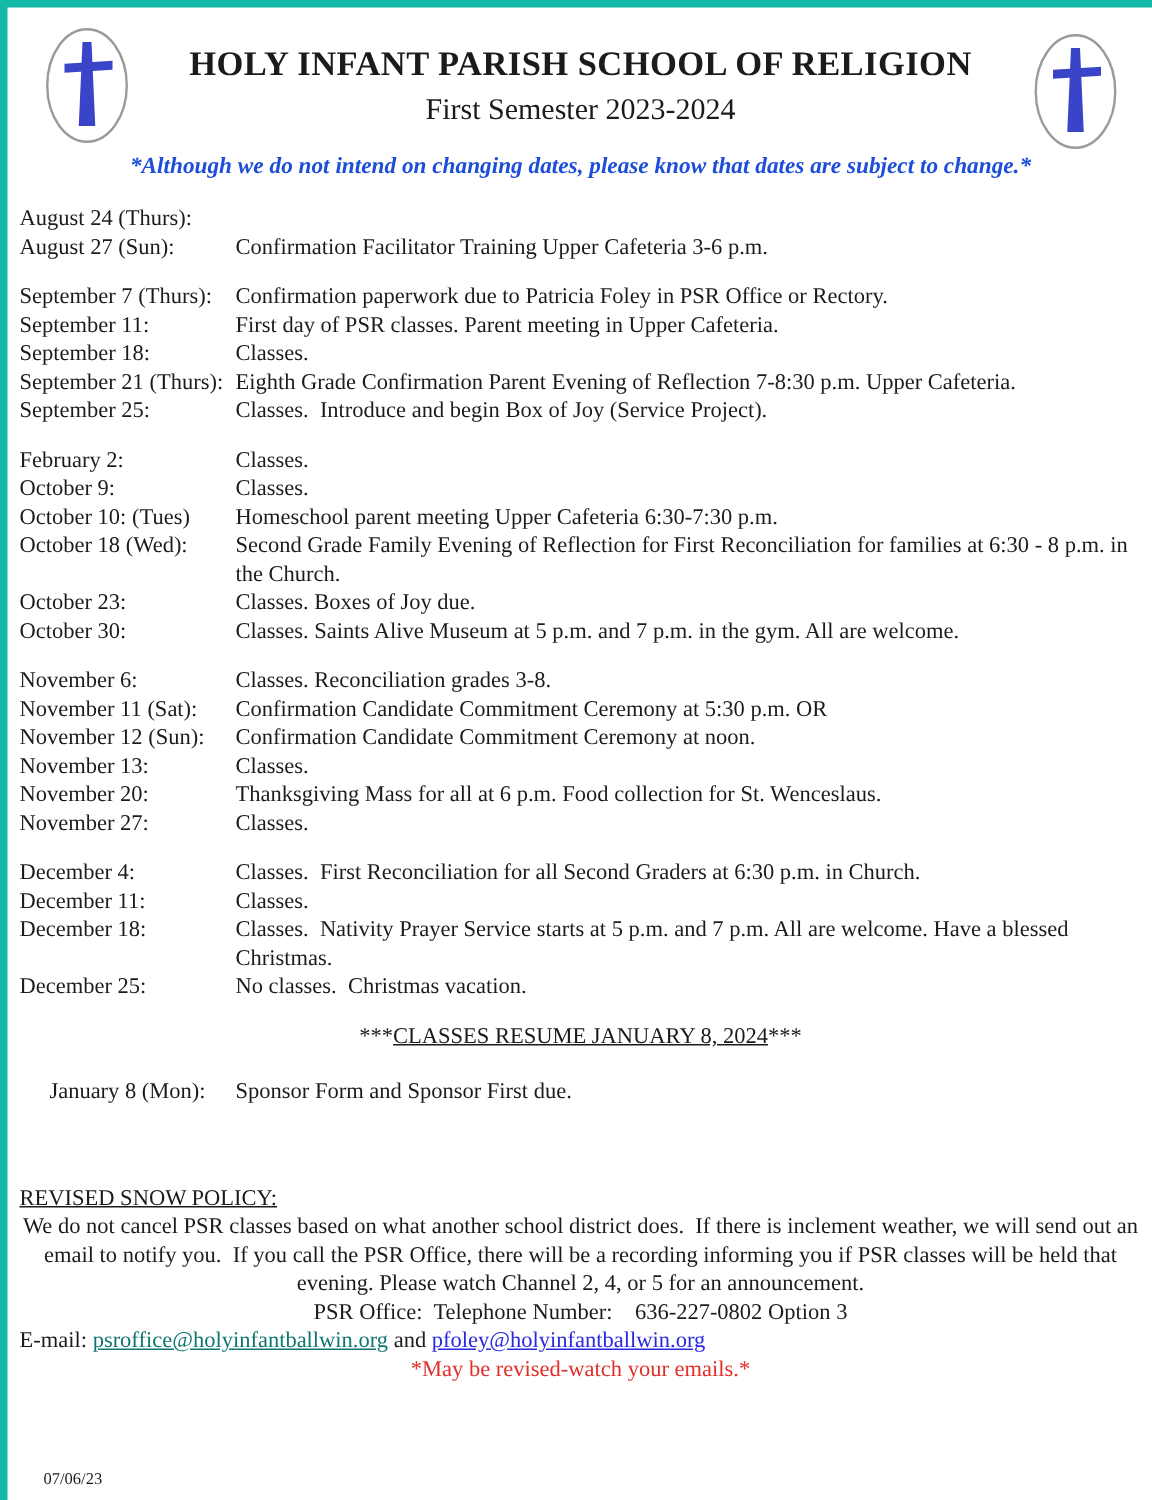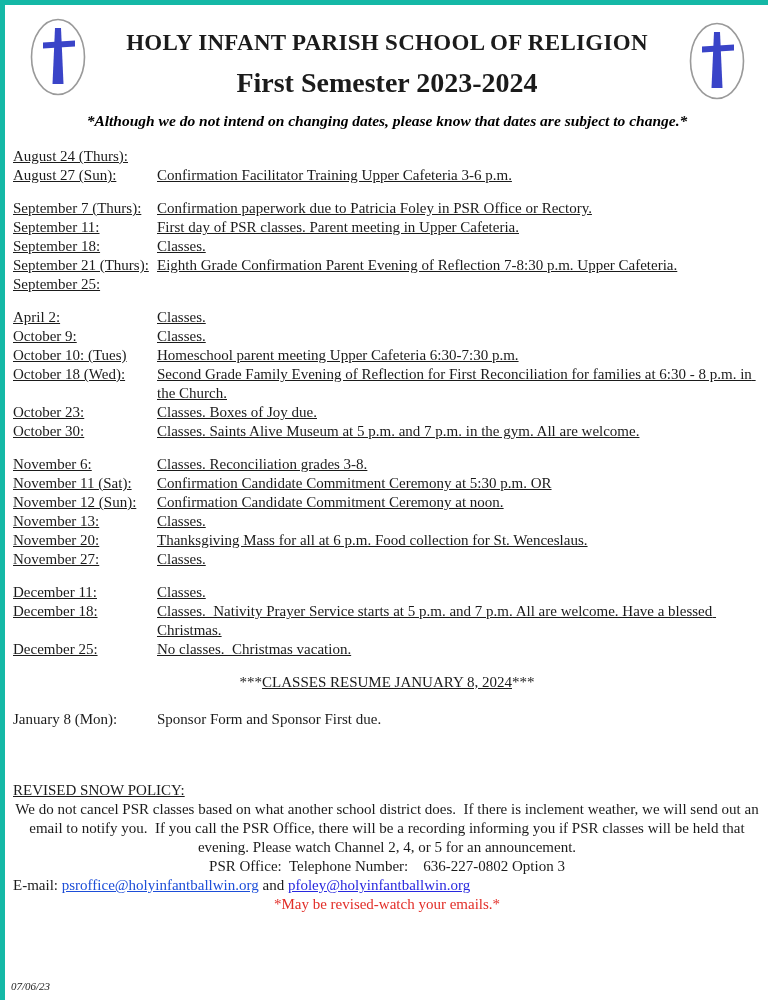--- a/index.html
+++ b/index.html
@@ -15,41 +15,41 @@
     overflow:hidden;
   }
   .header { position:relative; padding-top:24px; text-align:center; }
   .cross-badge { position:absolute; top:13px; width:56px; height:78px; }
   .cross-badge.left  { left:25px; }
   .cross-badge.right { left:684px; top:17px; }
   .title {
     margin:0 95px; font-size:23px; line-height:28px;
     font-weight:bold; letter-spacing:.3px;
   }
-  .subtitle { margin:14px 95px 0; font-size:28px; line-height:24px; font-weight:bold; }
+  .subtitle { margin:4px 95px 0; font-size:20px; line-height:24px; font-weight:normal; }
   .disclaimer {
     margin-top:17px; text-align:center;
     font-size:15.5px; font-weight:bold; font-style:italic;
   }
   .schedule { margin:17px 8px 0 8px; }
   .sched-group { margin-bottom:14px; }
-  .sched-row { display:flex; align-items:flex-start;text-decoration:underline; }
+  .sched-row { display:flex; align-items:flex-start; }
   .sched-date { flex:0 0 144px; white-space:nowrap; }
   .sched-desc { flex:1; white-space:pre-wrap; }
   .resume-line { text-align:center; margin-top:12px; }
   .resume-line .underlined { text-decoration:underline; }
   .january-row { margin:18px 8px 0 8px; display:flex; }
-  .january-row .sched-date { flex:0 0 144px; }
+  .january-row .sched-date { flex:0 0 144px;text-align:center; }
   .snow { margin:52px 8px 0 8px; }
   .snow-heading { text-decoration:underline; }
   .snow-body, .snow-phone { white-space:pre-wrap;text-align:center; }
   .email-line a { text-decoration:underline; }
   .footer-date {
-    position:absolute; left:6px; bottom:8px;
-    font-size:11px; line-height:13px;font-style:italic;
+    position:absolute; left:24px; bottom:8px;
+    font-size:11px; line-height:13px;
   }
 </style>
 </head>
 <body>
 
 <div class="page">
 
   <div class="header">
     <span class="cross-badge left">
       <svg width="56" height="78" viewBox="0 0 56 78">
@@ -60,21 +60,21 @@
     </span>
     <span class="cross-badge right">
       <svg width="56" height="78" viewBox="0 0 56 78">
         <ellipse cx="28" cy="39" rx="26.5" ry="37.5" fill="#ffffff" stroke="#9a9a9a" stroke-width="1.6"></ellipse>
         <polygon points="25,10 31,10 33.5,66 22.5,66" fill="#3a44c8"></polygon>
         <polygon points="13,24.5 45,22.5 45,28.5 13,30.5" fill="#3a44c8"></polygon>
       </svg>
     </span>
     <div class="title">HOLY INFANT PARISH SCHOOL OF RELIGION</div>
     <div class="subtitle">First Semester 2023-2024</div>
-    <div class="disclaimer" style="color:#000000;margin-top:16px;">*Although we do not intend on changing dates, please know that dates are subject to change.*</div>
+    <div class="disclaimer" style="color:#1d4ed8;margin-top:16px;">*Although we do not intend on changing dates, please know that dates are subject to change.*</div>
   </div>
 
   <div class="schedule">
       <div class="sched-group">
         <div class="sched-row">
           <span class="sched-date">August 24 (Thurs):</span>
         </div>
         <div class="sched-row">
           <span class="sched-date">August 27 (Sun):</span>
           <span class="sched-desc">Confirmation Facilitator Training Upper Cafeteria 3-6 p.m.</span>
@@ -92,25 +92,26 @@
         <div class="sched-row">
           <span class="sched-date">September 18:</span>
           <span class="sched-desc">Classes.</span>
         </div>
         <div class="sched-row">
           <span class="sched-date">September 21 (Thurs):</span>
           <span class="sched-desc">Eighth Grade Confirmation Parent Evening of Reflection 7-8:30 p.m. Upper Cafeteria.</span>
         </div>
         <div class="sched-row">
           <span class="sched-date">September 25:</span>
-        </div>
-      </div>
-      <div class="sched-group">
-        <div class="sched-row">
-          <span class="sched-date">April 2:</span>
+          <span class="sched-desc">Classes.  Introduce and begin Box of Joy (Service Project).</span>
+        </div>
+      </div>
+      <div class="sched-group">
+        <div class="sched-row">
+          <span class="sched-date">February 2:</span>
           <span class="sched-desc">Classes.</span>
         </div>
         <div class="sched-row">
           <span class="sched-date">October 9:</span>
           <span class="sched-desc">Classes.</span>
         </div>
         <div class="sched-row">
           <span class="sched-date">October 10: (Tues)</span>
           <span class="sched-desc">Homeschool parent meeting Upper Cafeteria 6:30-7:30 p.m.</span>
         </div>
@@ -147,20 +148,24 @@
         <div class="sched-row">
           <span class="sched-date">November 20:</span>
           <span class="sched-desc">Thanksgiving Mass for all at 6 p.m. Food collection for St. Wenceslaus.</span>
         </div>
         <div class="sched-row">
           <span class="sched-date">November 27:</span>
           <span class="sched-desc">Classes.</span>
         </div>
       </div>
       <div class="sched-group">
+        <div class="sched-row">
+          <span class="sched-date">December 4:</span>
+          <span class="sched-desc">Classes.  First Reconciliation for all Second Graders at 6:30 p.m. in Church.</span>
+        </div>
         <div class="sched-row">
           <span class="sched-date">December 11:</span>
           <span class="sched-desc">Classes.</span>
         </div>
         <div class="sched-row">
           <span class="sched-date">December 18:</span>
           <span class="sched-desc">Classes.  Nativity Prayer Service starts at 5 p.m. and 7 p.m. All are welcome. Have a blessed Christmas.</span>
         </div>
         <div class="sched-row">
           <span class="sched-date">December 25:</span>
@@ -176,20 +181,20 @@
   <div class="january-row">
     <span class="sched-date">January 8 (Mon):</span>
     <span class="sched-desc">Sponsor Form and Sponsor First due.</span>
   </div>
 
   <div class="snow">
     <div class="snow-heading">REVISED SNOW POLICY:</div>
     <div class="snow-body">We do not cancel PSR classes based on what another school district does.  If there is inclement weather, we will send out an email to notify you.  If you call the PSR Office, there will be a recording informing you if PSR classes will be held that evening. Please watch Channel 2, 4, or 5 for an announcement.</div>
     <div class="snow-phone">PSR Office:  Telephone Number:    636-227-0802 Option 3</div>
     <div class="email-line">
-      <span>E-mail: </span><a href="#" style="color:#1d4ed8;">psroffice@holyinfantballwin.org</a><span> and </span><a href="#" style="color:#2828df;margin-top:48px;">pfoley@holyinfantballwin.org</a>
+      <span>E-mail: </span><a href="#" style="color:#0f766e;">psroffice@holyinfantballwin.org</a><span> and </span><a href="#" style="color:#2828df;margin-top:48px;">pfoley@holyinfantballwin.org</a>
     </div>
     <div class="snow-warning" style="color:#e22e28;text-align:center;">*May be revised-watch your emails.*</div>
   </div>
 
   <div class="footer-date">07/06/23</div>
 
 </div>
 
 </body></html>

